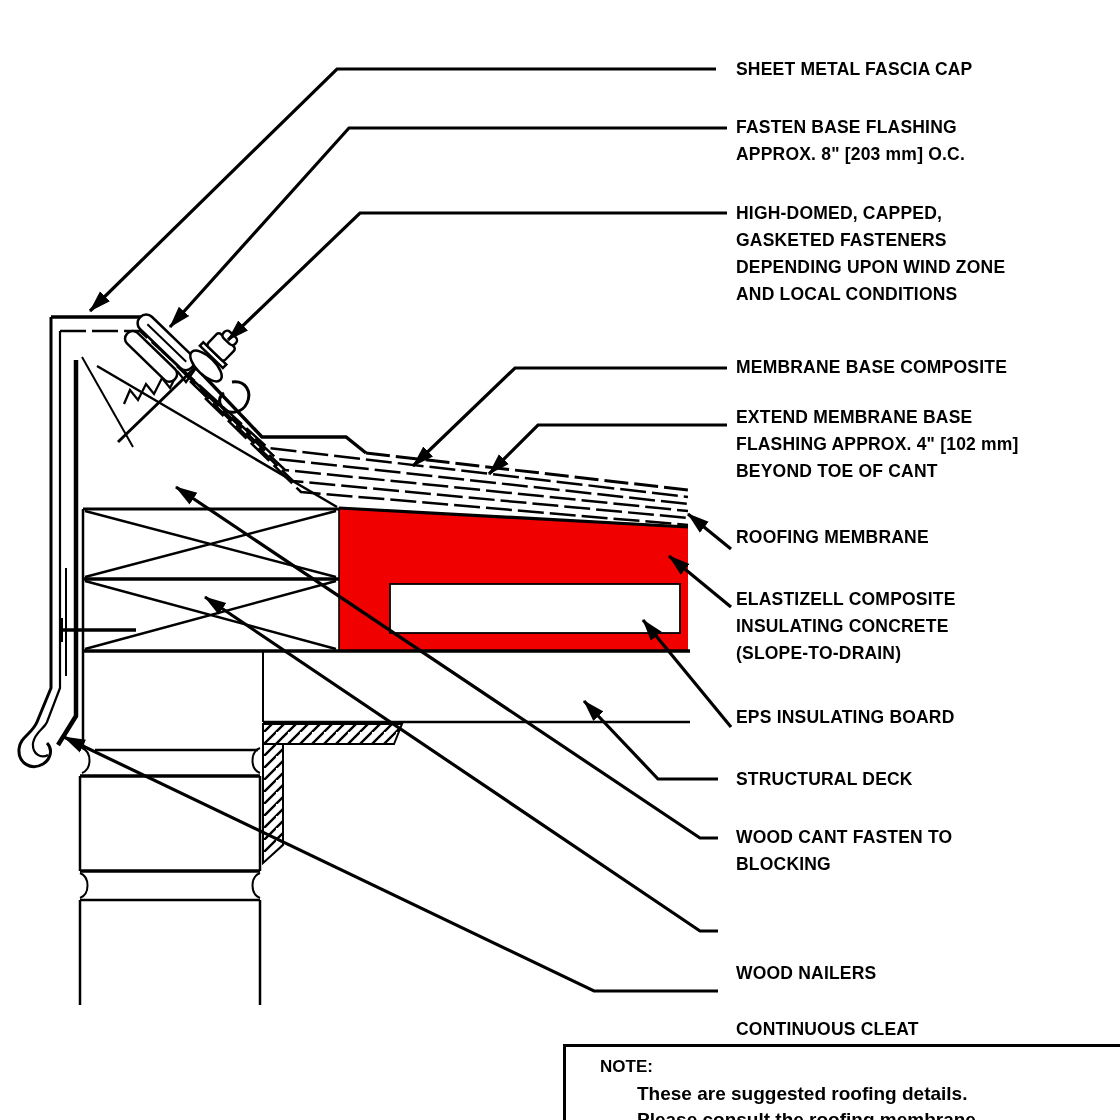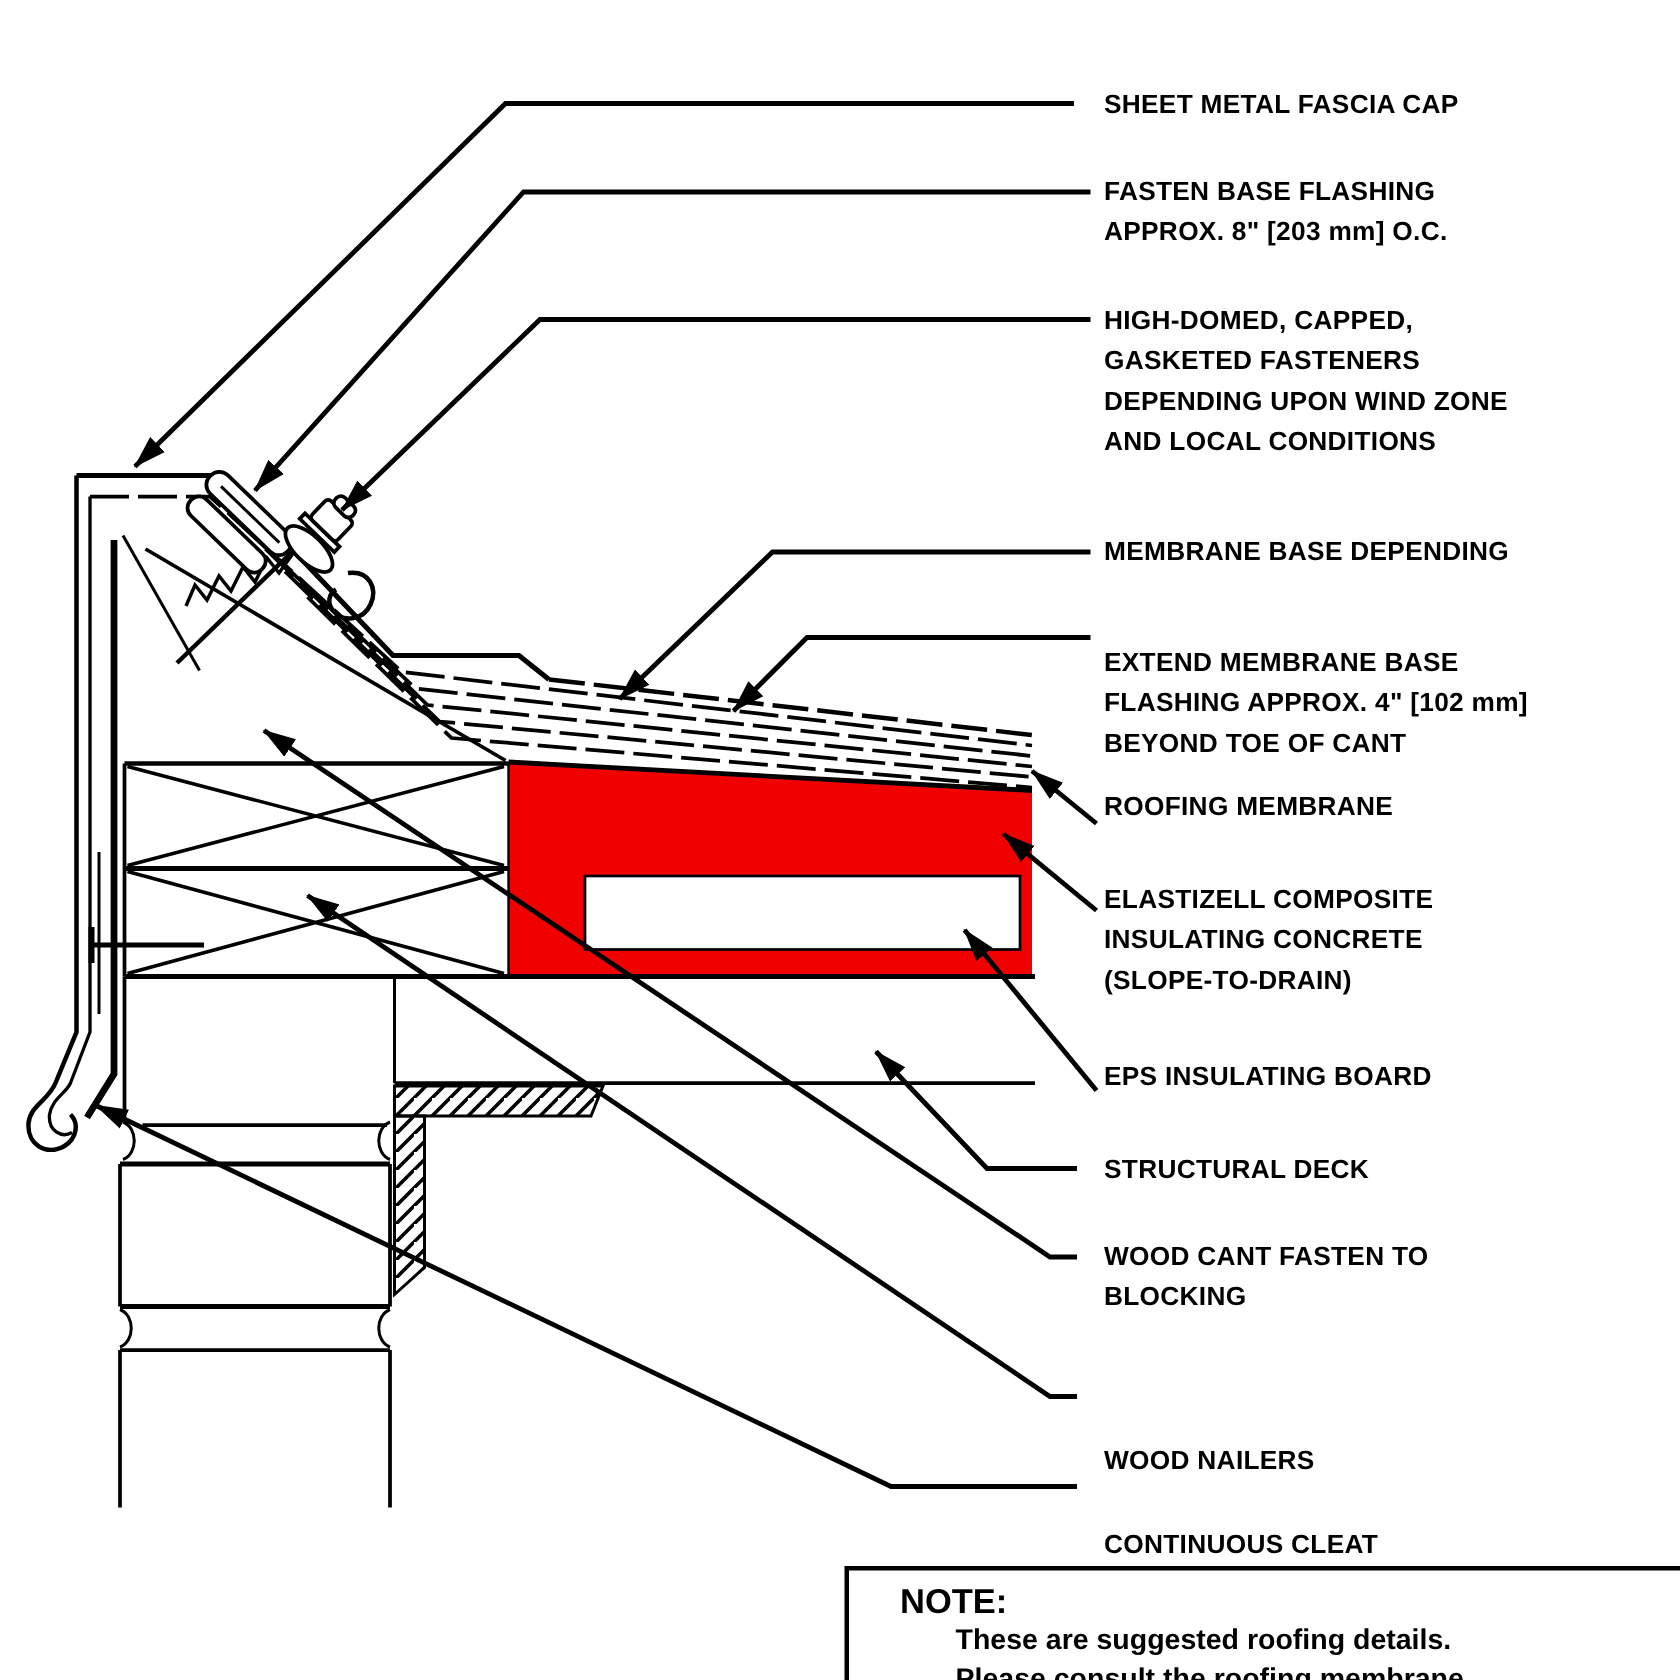--- a/index.html
+++ b/index.html
@@ -12,21 +12,21 @@
   .lbl{
     position:absolute;left:736px;width:380px;
     font-weight:bold;font-size:17.5px;line-height:27px;letter-spacing:.2px;
     color:#000;white-space:pre-line;
   }
   .notebox{
     position:absolute;left:563px;top:1044px;width:512px;height:120px;
     border:3px solid #000;background:#fff;
     padding:6px 10px 0 34px;box-sizing:content-box;
   }
-  .notebox .ntitle{font-weight:bold;font-size:23px;line-height:28px;color:#000;}
+  .notebox .ntitle{font-weight:bold;font-size:17px;line-height:28px;color:#000;}
   .notebox .nline{font-weight:bold;font-size:19px;line-height:26px;color:#000;margin-left:37px;}
 </style>
 </head>
 <body>
 
 <div id="stage">
 
 <svg width="1120" height="1120" viewBox="0 0 1120 1120">
   <defs>
     <marker id="ah" markerUnits="userSpaceOnUse" markerWidth="24" markerHeight="16" refX="21" refY="8" orient="auto">
@@ -132,22 +132,22 @@
   </g>
 </svg>
 
   <div class="lbl" style="top:56px">SHEET METAL FASCIA CAP</div>
   <div class="lbl" style="top:114px">FASTEN BASE FLASHING
 APPROX. 8" [203 mm] O.C.</div>
   <div class="lbl" style="top:200px">HIGH-DOMED, CAPPED,
 GASKETED FASTENERS
 DEPENDING UPON WIND ZONE
 AND LOCAL CONDITIONS</div>
-  <div class="lbl" style="top:354px">MEMBRANE BASE DEPENDING</div>
-  <div class="lbl" style="top:428px">EXTEND MEMBRANE BASE
+  <div class="lbl" style="top:354px">MEMBRANE BASE COMPOSITE</div>
+  <div class="lbl" style="top:404px">EXTEND MEMBRANE BASE
 FLASHING APPROX. 4" [102 mm]
 BEYOND TOE OF CANT</div>
   <div class="lbl" style="top:524px">ROOFING MEMBRANE</div>
   <div class="lbl" style="top:586px">ELASTIZELL COMPOSITE
 INSULATING CONCRETE
 (SLOPE-TO-DRAIN)</div>
   <div class="lbl" style="top:766px">STRUCTURAL DECK</div>
   <div class="lbl" style="top:704px">EPS INSULATING BOARD</div>
   <div class="lbl" style="top:824px">WOOD CANT FASTEN TO
 BLOCKING</div>

